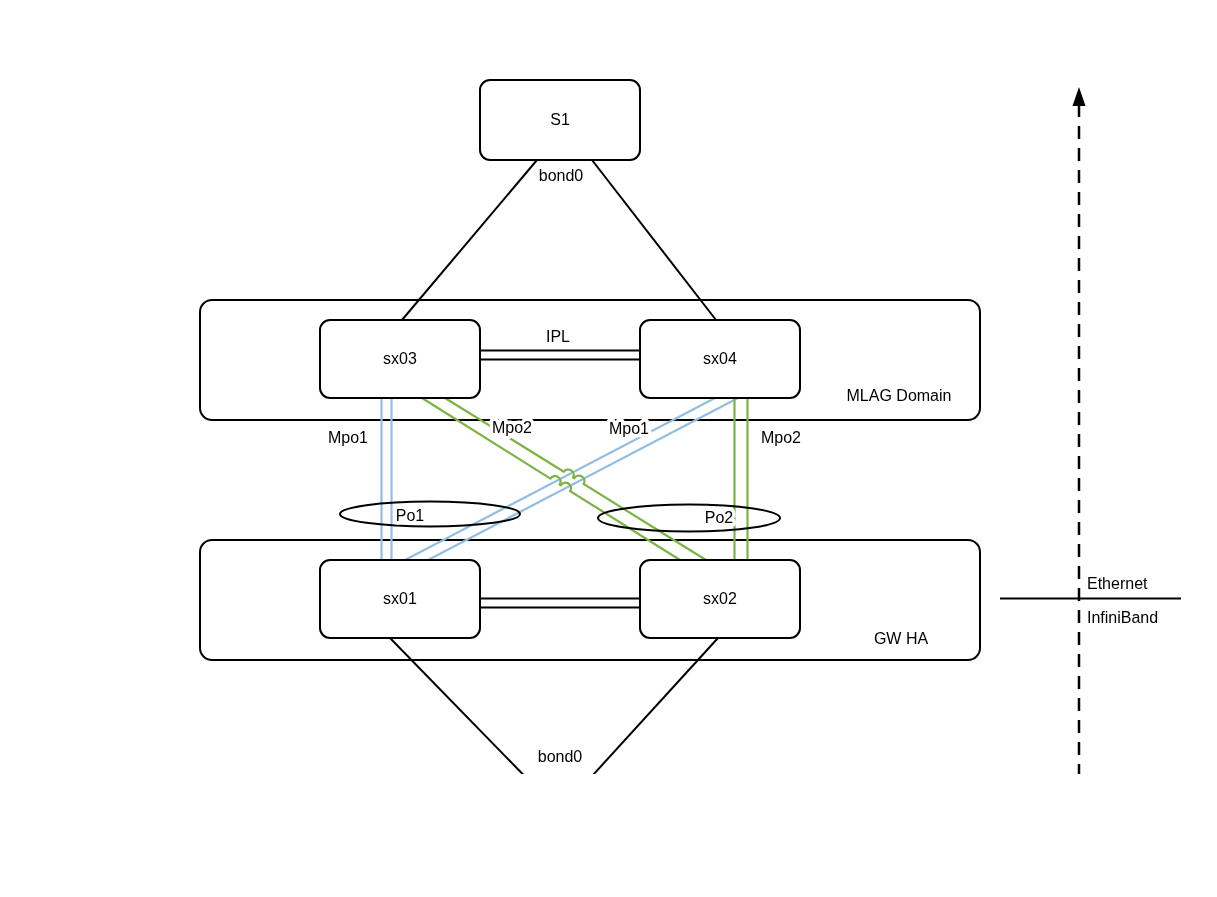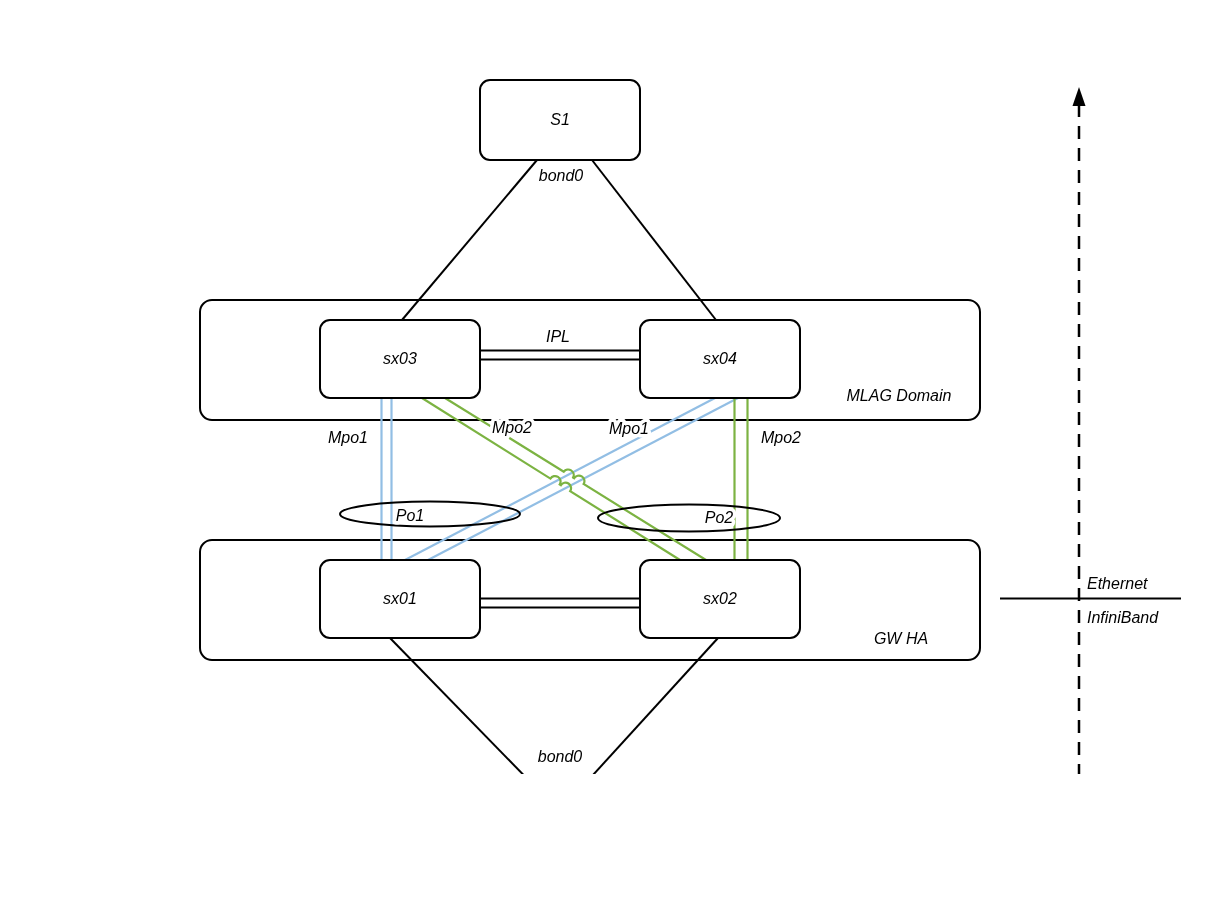--- a/index.html
+++ b/index.html
@@ -6,21 +6,20 @@
     margin: 0;
     padding: 0;
     background: #ffffff;
   }
   .canvas {
     position: relative;
     width: 1217px;
     height: 774px;
     background: #ffffff;
     font-family: "Liberation Sans", sans-serif;
-    font-style: italic;
   }
   svg text {
     font-family: "Liberation Sans", sans-serif;
     font-size: 16px;
     fill: #000000;
   }
   .node-box {
     fill: #ffffff;
     stroke: #000000;
     stroke-width: 2;

